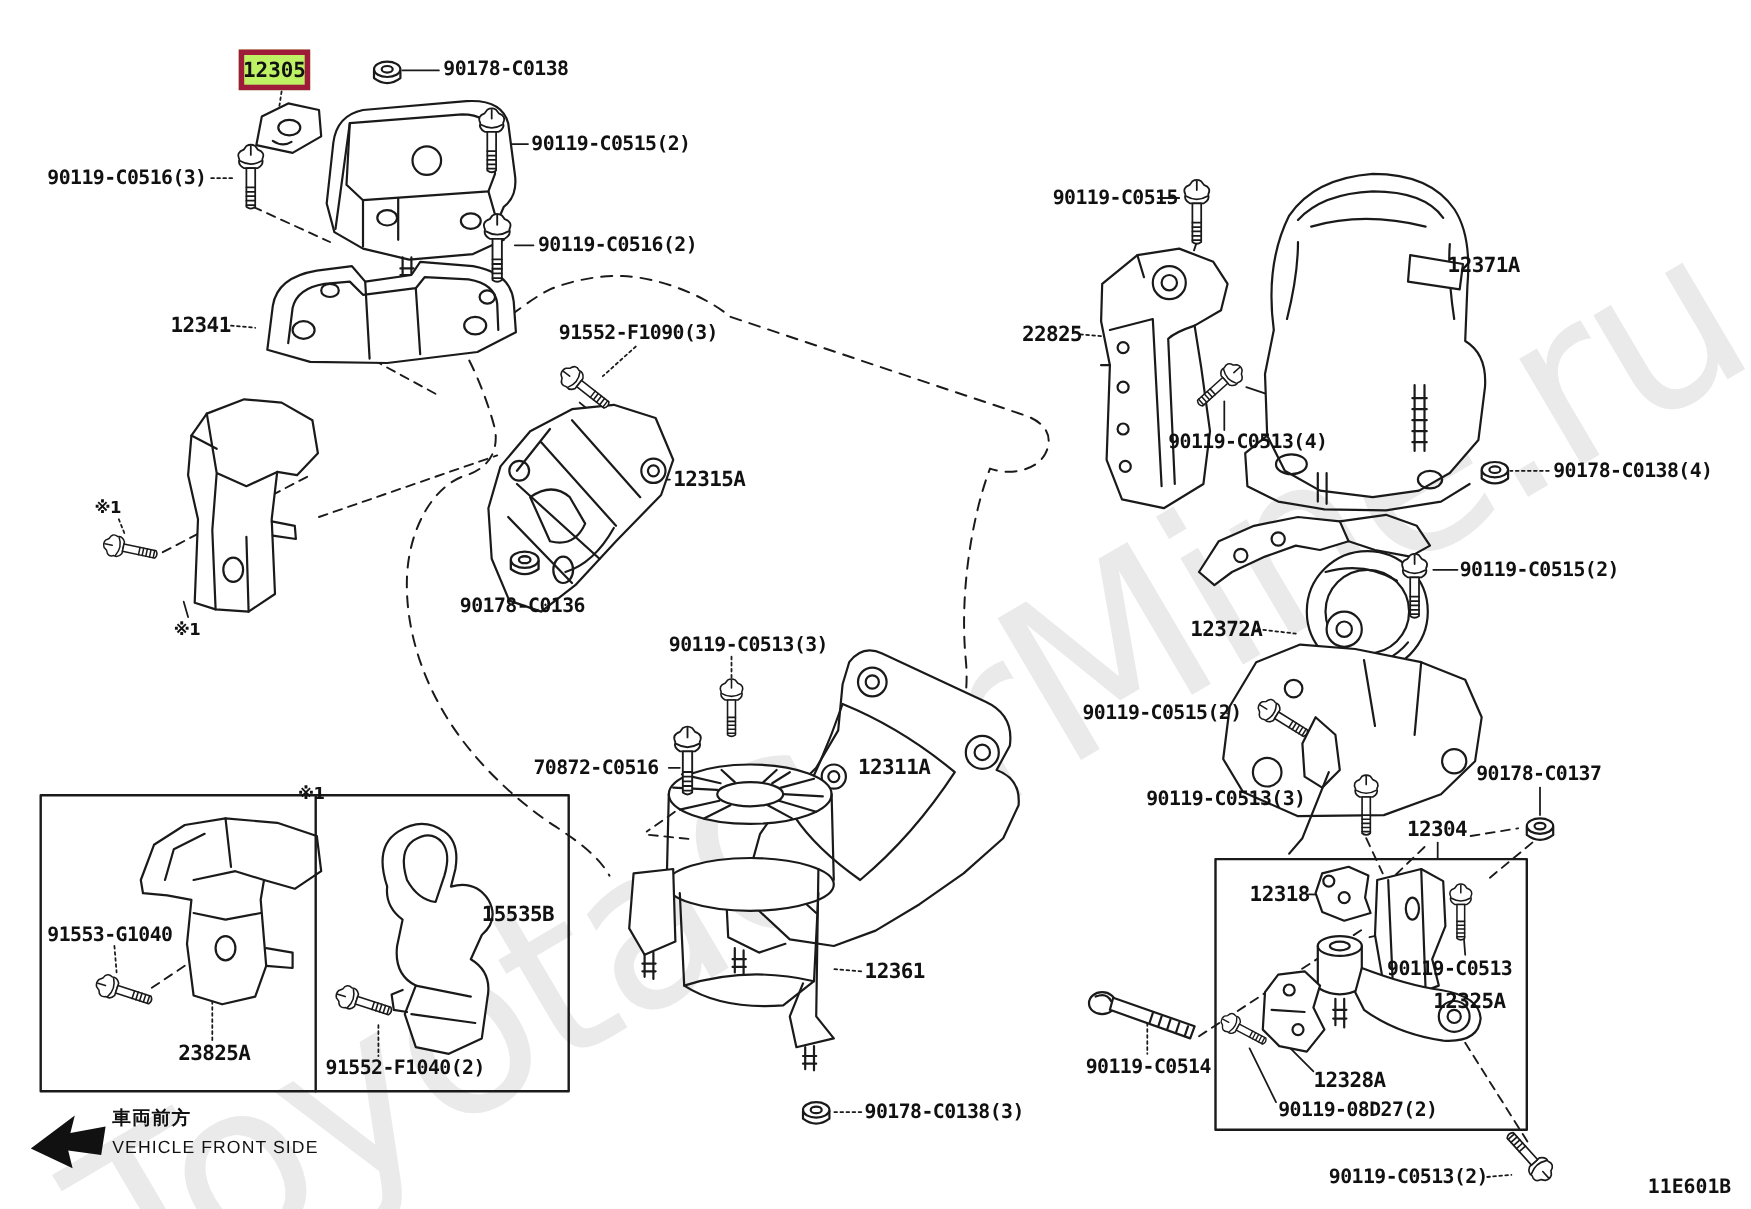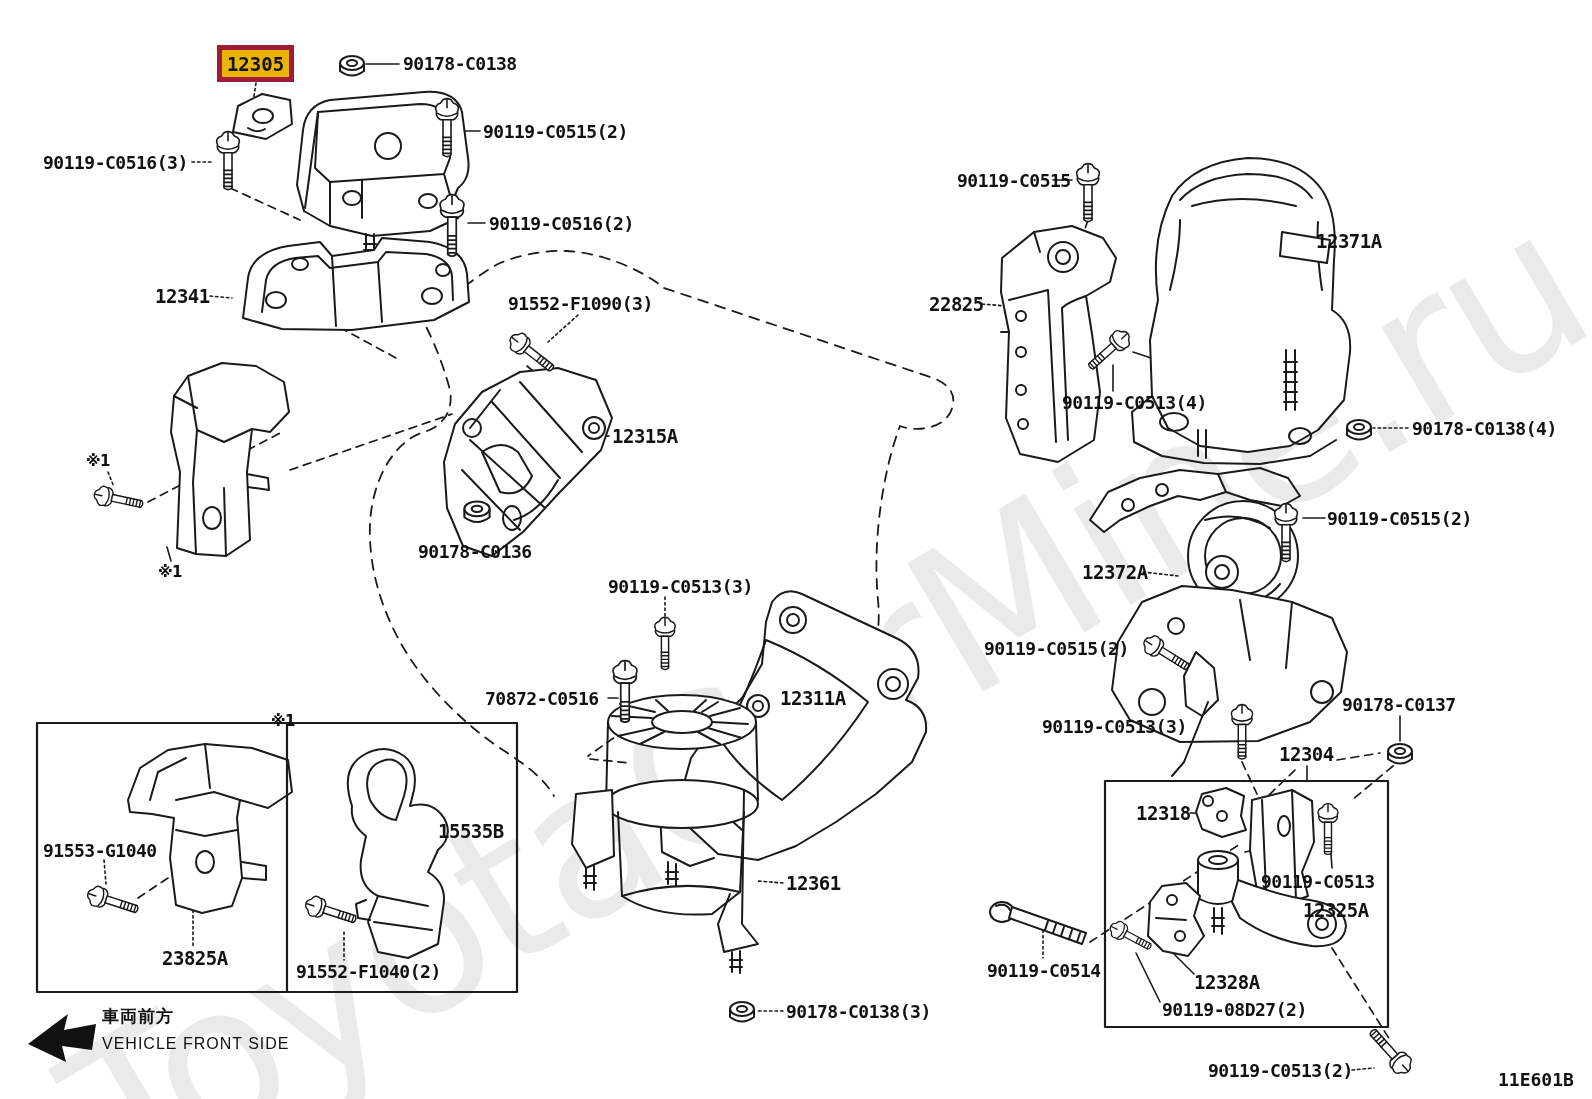--- a/index.html
+++ b/index.html
@@ -5,22 +5,22 @@
   html,body{margin:0;padding:0;background:#fff;}
   #canvas{position:relative;width:1592px;height:1099px;background:#ffffff;overflow:hidden;
           font-family:"DejaVu Sans Mono",monospace;}
   .wm{position:absolute;left:28px;top:1034px;transform-origin:0 0;transform:rotate(-30.5deg);
       font-family:"DejaVu Sans",sans-serif;font-size:205px;color:#eaeaea;white-space:nowrap;
       letter-spacing:-5px;z-index:0;user-select:none;}
   svg.art{position:absolute;left:0;top:0;z-index:1;}
   .lbl{position:absolute;transform:translateY(-50%);font-weight:bold;font-size:18px;color:#111;
        white-space:nowrap;z-index:2;letter-spacing:-0.5px;}
   .plbl{font-size:19px;}
-  .redbox{position:absolute;left:217px;top:45px;width:77px;height:37px;border:5px solid var(--hl,#9e1b3a);
-          box-sizing:border-box;display:flex;align-items:center;justify-content:center;z-index:2;background:#eab308;}
+  .redbox{position:absolute;left:217px;top:45px;width:65px;height:37px;border:5px solid var(--hl,#9e1b3a);
+          box-sizing:border-box;display:flex;align-items:center;justify-content:center;z-index:2;background:#bef264;}
   .redbox .lbl2{font-weight:bold;font-size:19px;color:#111;letter-spacing:0;}
   .note{font-family:"DejaVu Sans",sans-serif;font-weight:bold;font-size:15px;}
   .jp{font-family:"DejaVu Sans",sans-serif;font-weight:bold;font-size:17px;letter-spacing:1px;}
   .en{font-family:"Liberation Sans","DejaVu Sans",sans-serif;font-weight:normal;font-size:16px;letter-spacing:1px;}
   .code{font-weight:bold;letter-spacing:0;}
 </style>
 </head>
 <body>
 
 <div id="canvas">

